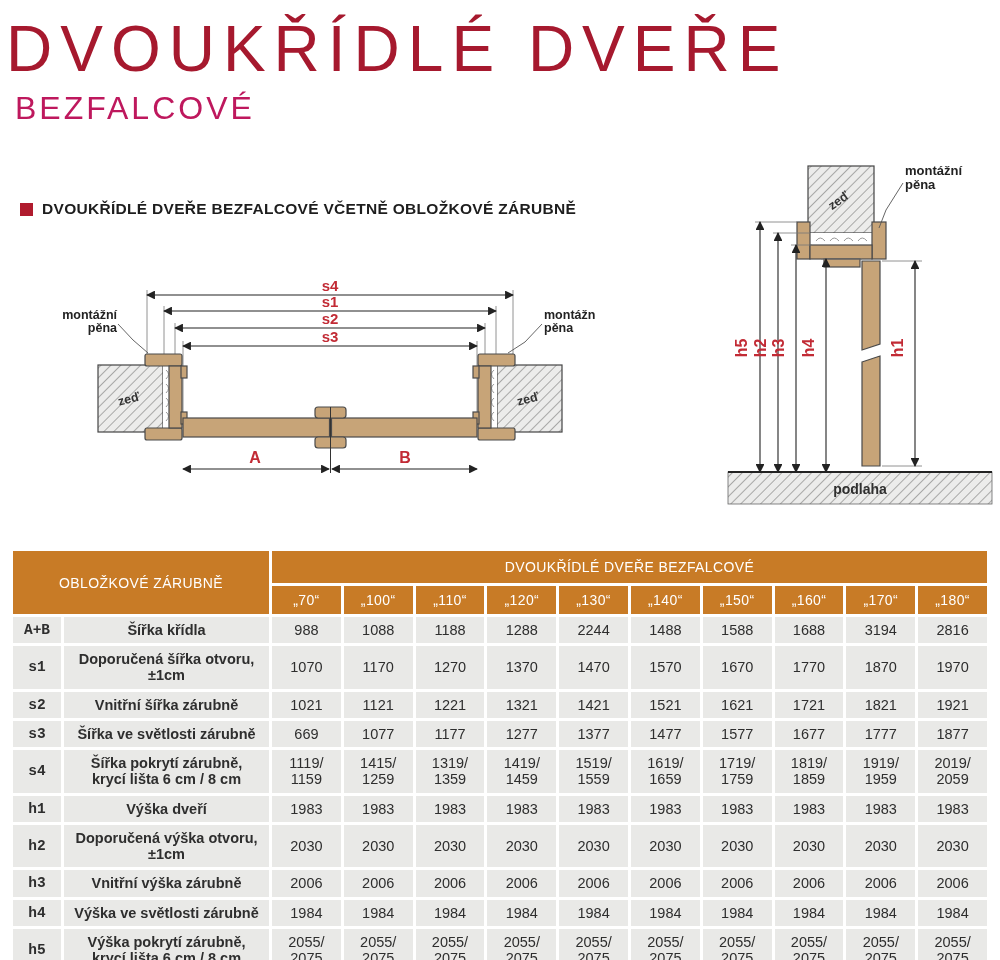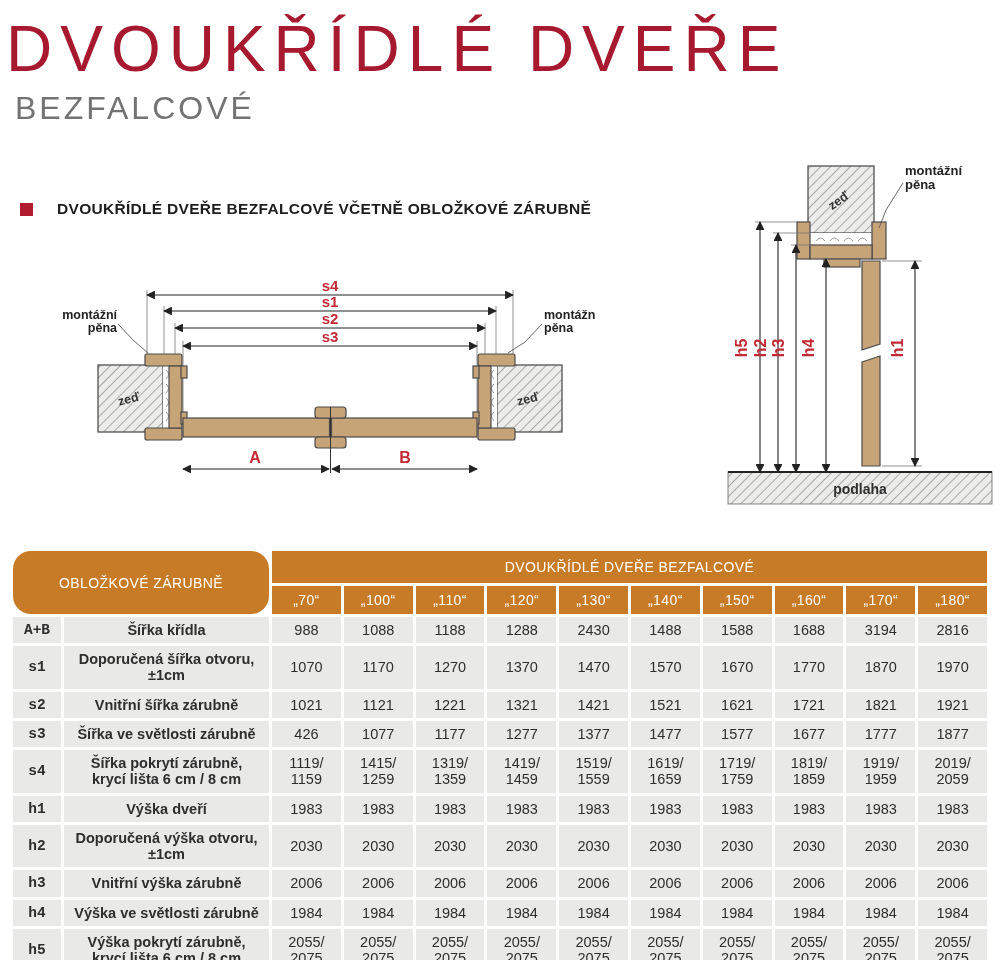--- a/index.html
+++ b/index.html
@@ -8,42 +8,42 @@
     background:#ffffff; font-family:"Liberation Sans", sans-serif;
   }
   svg text { font-family:"Liberation Sans", sans-serif; }
 
   .page-title {
     position:absolute; left:6px; top:12px;
     font-size:64px; letter-spacing:8px; color:#a6192e; white-space:nowrap;
   }
   .page-subtitle {
     position:absolute; left:15px; top:90px;
-    font-size:32px; letter-spacing:3px; color:#737373; white-space:nowrap;
+    font-size:32px; letter-spacing:3px; color:#be185d; white-space:nowrap;
   }
   .section-heading {
     position:absolute; left:14px; top:200px;
-    display:flex; align-items:center; gap:24px;padding-left:6px;
+    display:flex; align-items:center; gap:9px;padding-left:6px;
   }
   .bullet { width:13px; height:13px; background:#b01b2e; flex:0 0 auto; }
   .section-text { font-size:15.5px; font-weight:bold; color:#1d1d1d; letter-spacing:0.3px; white-space:nowrap; }
 
   .diag-h { position:absolute; left:55px; top:262px; }
   .diag-v { position:absolute; left:700px; top:148px; }
 
   table.dims {
     position:absolute; left:10px; top:548px; width:980px;
     border-collapse:separate; border-spacing:3px; table-layout:fixed;
   }
   table.dims th, table.dims td { vertical-align:middle; text-align:center; }
   table.dims thead th {
     background:#c87b26; color:#ffffff; font-weight:normal;
     font-size:14px; letter-spacing:0.4px;
   }
-  th.corner { font-size:14.5px;border-radius:18px; }
+  th.corner { font-size:14.5px; }
   tr.grouprow th { height:30px; }
   tr.subrow th { height:26px; font-size:15px; }
   table.dims tbody td {
     background:#e9e9e7; color:#2e2e2e; font-size:14.5px;
     padding:5px 2px; line-height:1.12;
   }
   td.code { color:#be2e40; font-weight:bold;font-family:Liberation Mono, monospace; }
   td.rowlabel {
     text-align:left; font-weight:bold; color:#151515;
     font-size:13.5px; padding-left:8px; white-space:pre-line;
@@ -254,21 +254,21 @@
       </tr>
   </thead>
   <tbody>
       <tr>
         <td class="code">A+B</td>
         <td class="rowlabel">Šířka křídla</td>
         <td class="val">988</td>
         <td class="val">1088</td>
         <td class="val">1188</td>
         <td class="val">1288</td>
-        <td class="val">2430</td>
+        <td class="val">2244</td>
         <td class="val">1488</td>
         <td class="val">1588</td>
         <td class="val">1688</td>
         <td class="val">3194</td>
         <td class="val">2816</td>
       </tr>
       <tr>
         <td class="code">s1</td>
         <td class="rowlabel">Doporučená šířka otvoru, ±1cm</td>
         <td class="val">1070</td>
@@ -292,21 +292,21 @@
         <td class="val">1421</td>
         <td class="val">1521</td>
         <td class="val">1621</td>
         <td class="val">1721</td>
         <td class="val">1821</td>
         <td class="val">1921</td>
       </tr>
       <tr>
         <td class="code">s3</td>
         <td class="rowlabel">Šířka ve světlosti zárubně</td>
-        <td class="val">426</td>
+        <td class="val">669</td>
         <td class="val">1077</td>
         <td class="val">1177</td>
         <td class="val">1277</td>
         <td class="val">1377</td>
         <td class="val">1477</td>
         <td class="val">1577</td>
         <td class="val">1677</td>
         <td class="val">1777</td>
         <td class="val">1877</td>
       </tr>

